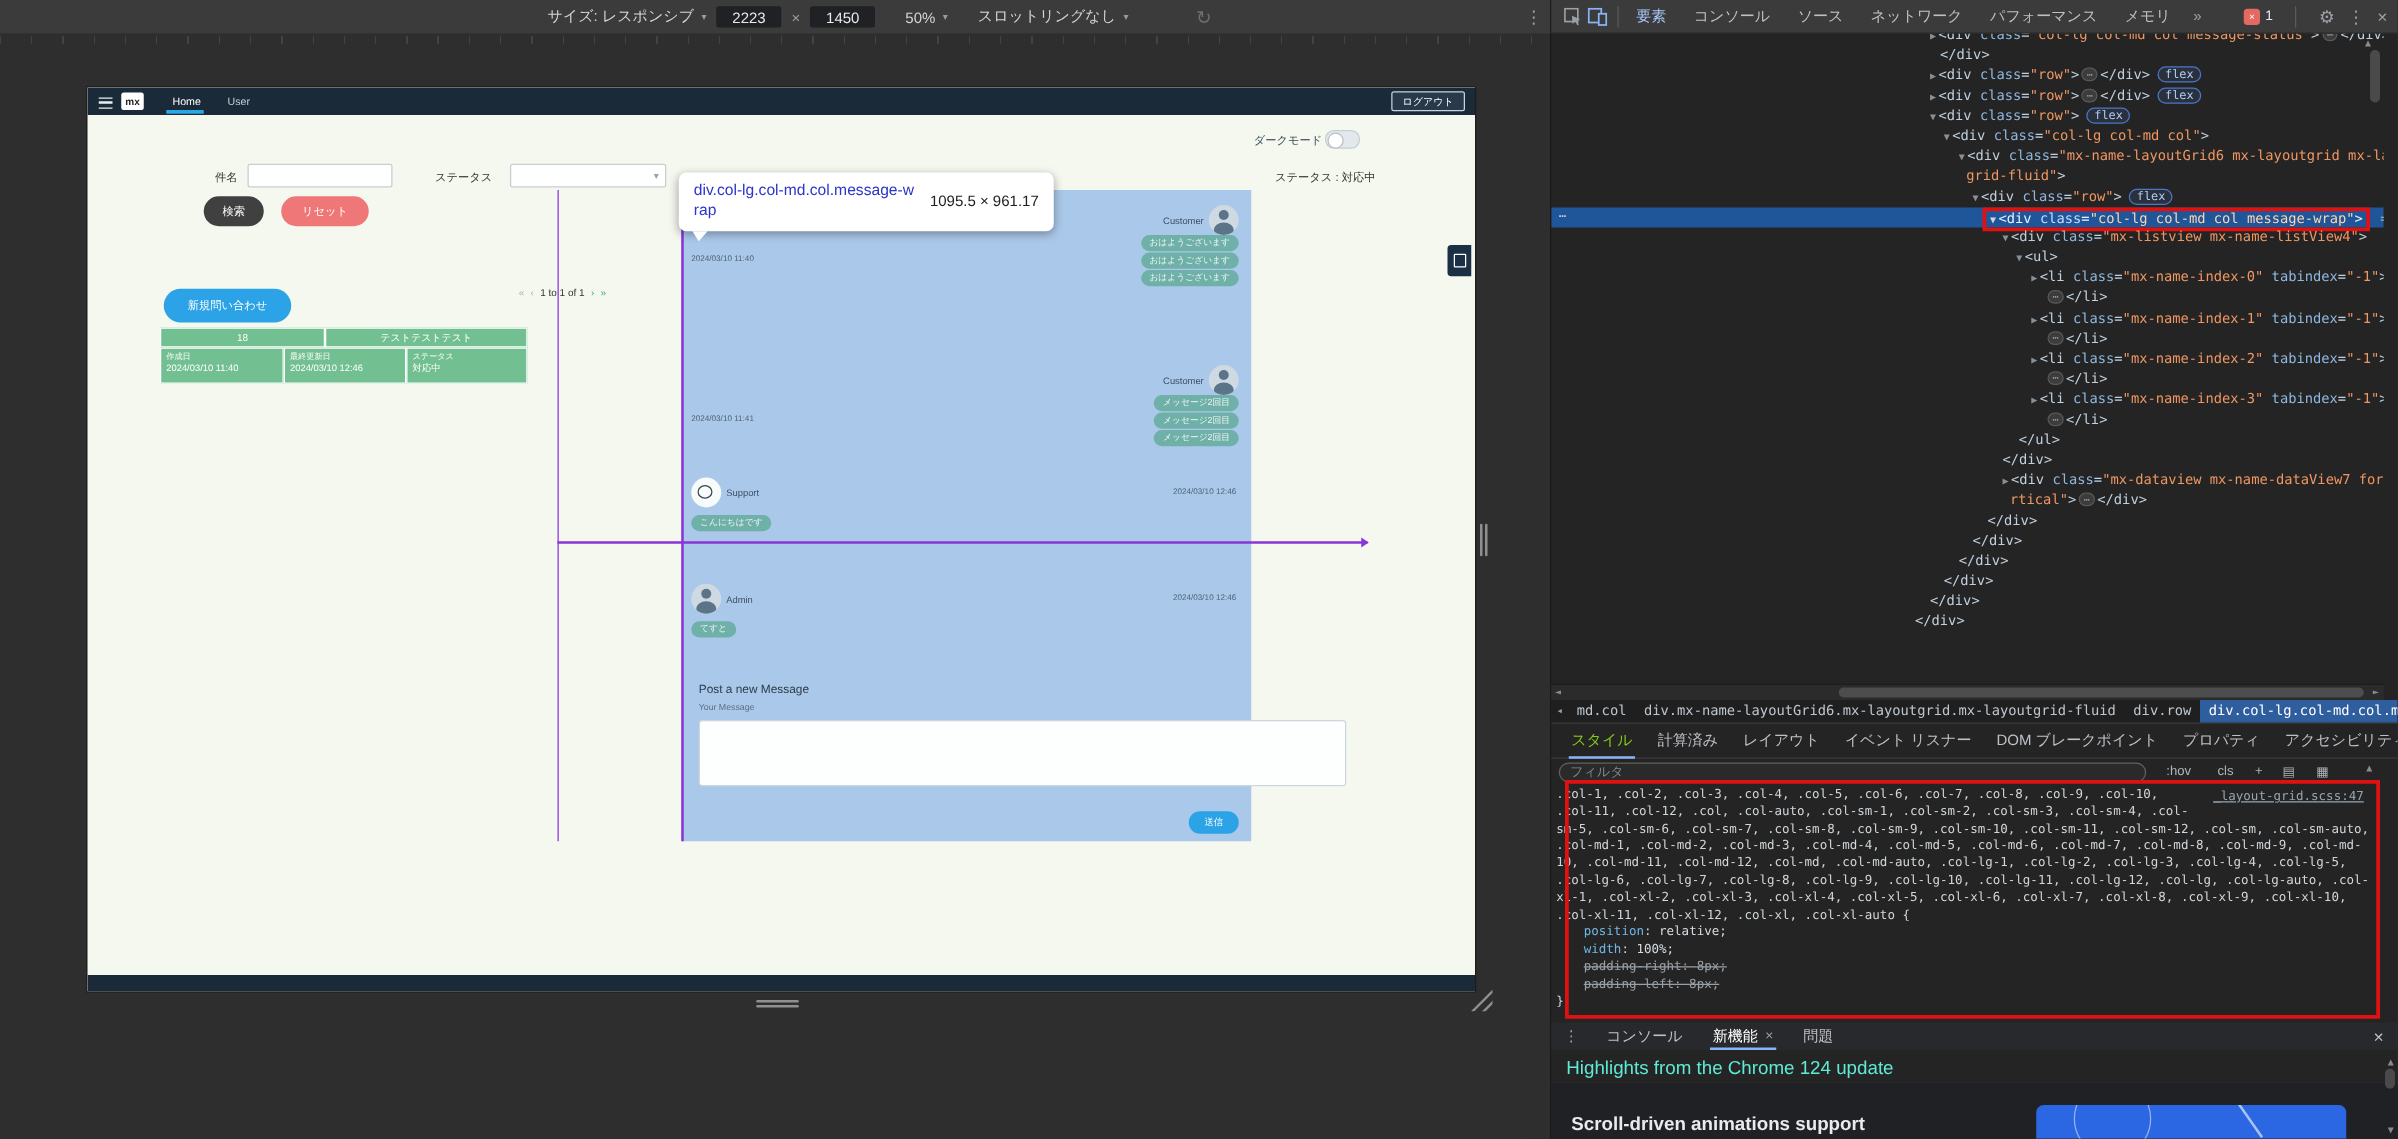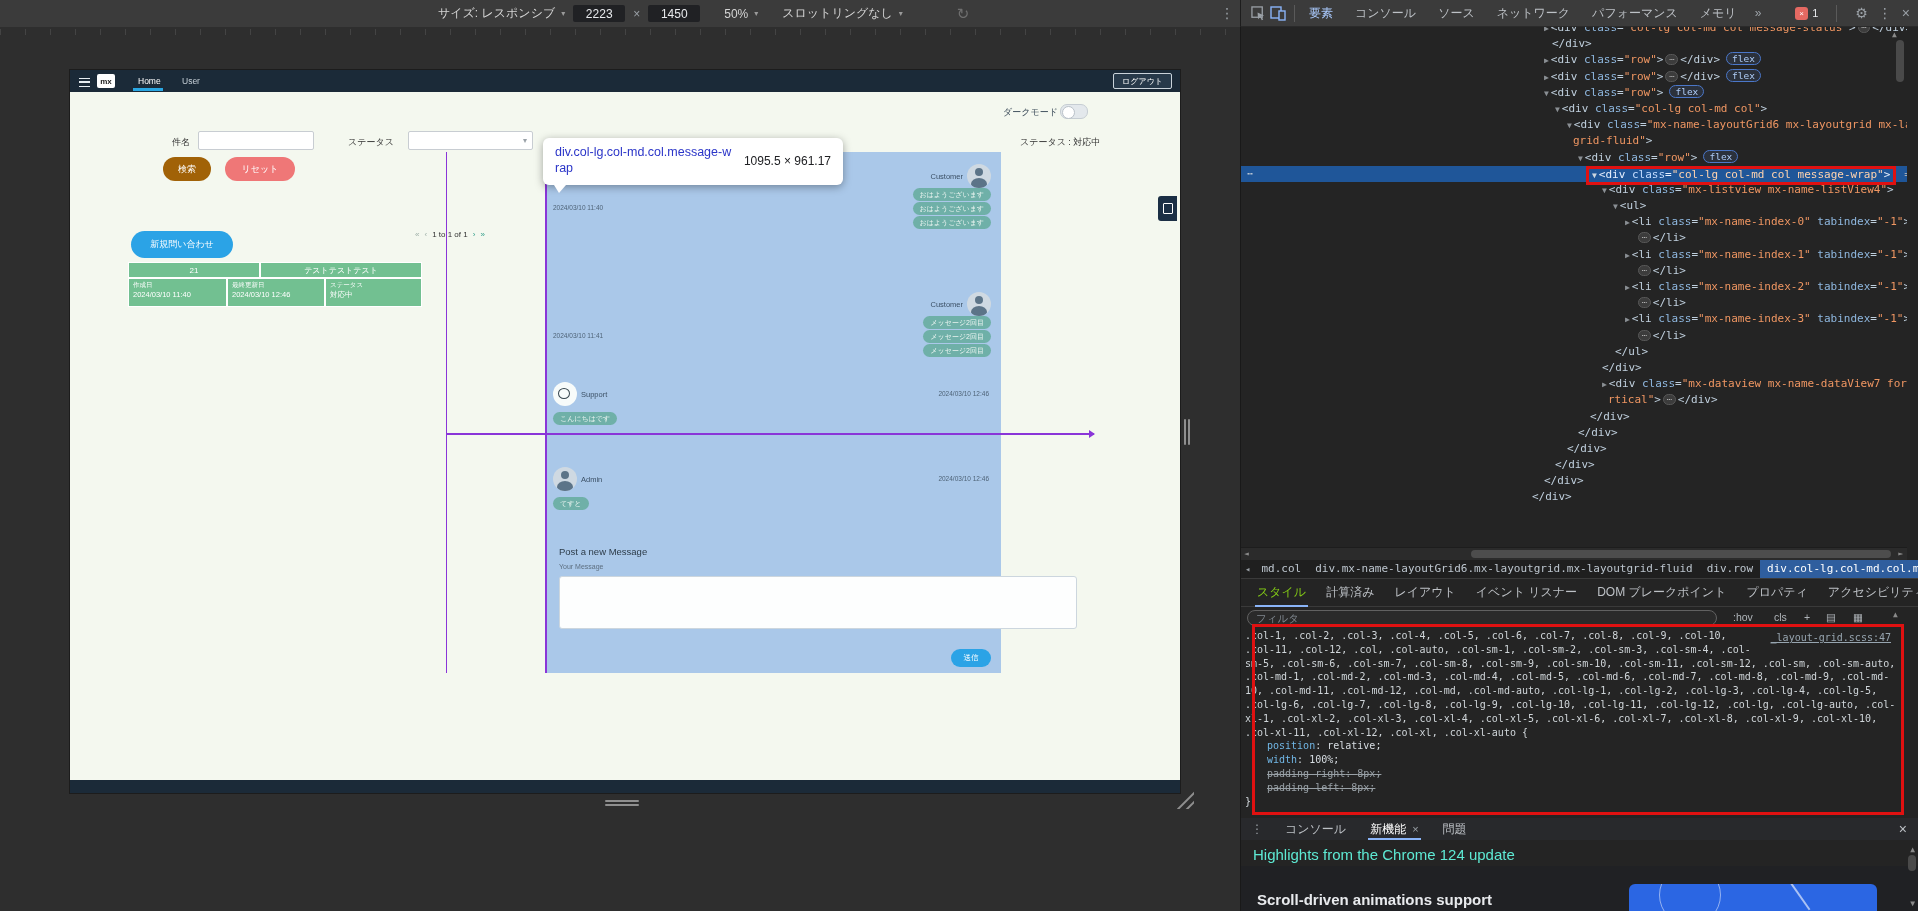--- a/index.html
+++ b/index.html
@@ -60,21 +60,21 @@
   
   .flabel{font-size:9px;color:#333;}
   #lbl-subject{left:102px;top:66px;}
   #inp-subject{left:128px;top:61px;width:116px;height:19px;background:#fff;border:1px solid #c8cdd2;border-radius:2px;box-sizing:border-box;}
   #lbl-status{left:278px;top:66px;}
   #sel-status{left:338px;top:61px;width:125px;height:19px;background:#fff;border:1px solid #c8cdd2;border-radius:2px;box-sizing:border-box;}
   #sel-status .chevd{position:absolute;right:5px;top:4px;color:#9aa2a8;font-size:8px;}
   #status-line{left:950px;top:66px;font-size:9px;color:#333;}
 
   .pill{border-radius:12px;color:#fff;font-size:9px;display:flex;align-items:center;justify-content:center;}
-  #btn-search{left:93px;top:87px;width:48px;height:24px;background:#a16207;}
+  #btn-search{left:93px;top:87px;width:48px;height:24px;background:#404040;}
   #btn-reset{left:155px;top:87px;width:70px;height:24px;background:#ef7777;}
   #btn-new{left:61px;top:161px;width:102px;height:27px;background:#2ba3e6;border-radius:14px;
            color:#fff;font-size:9px;display:flex;align-items:center;justify-content:center;}
 
   
   #pag{left:345px;top:160px;font-size:8px;color:#333;display:flex;gap:5px;align-items:center;}
   .pag-gray{color:#9fb0a8;} .pag-teal{color:#35a08c;}
 
   
   #tbl{left:58px;top:192px;width:294px;font-size:8px;color:#fff;}
@@ -305,21 +305,21 @@
       <div id="pag" class="abs">
         <span class="pag-gray">«</span>
         <span class="pag-gray">‹</span>
         <span>1 to 1 of 1</span>
         <span class="pag-teal">›</span>
         <span class="pag-teal">»</span>
       </div>
 
       <div id="tbl" class="abs">
         <div class="trow" id="tbl-h">
-            <span class="tcell h" style="width: 132px;">21</span>
+            <span class="tcell h" style="width: 132px;">18</span>
             <span class="tcell h" style="width: 162px;">テストテストテスト</span>
           </div>
         <div class="trow" id="tbl-r2">
             <span class="tcell d" style="width: 99px;">
               <span class="tcl" style="display: block;">作成日</span>
               <span class="tcv" style="display: block;">2024/03/10 11:40</span>
             </span>
             <span class="tcell d" style="width: 98px;">
               <span class="tcl" style="display: block;">最終更新日</span>
               <span class="tcv" style="display: block;">2024/03/10 12:46</span>

